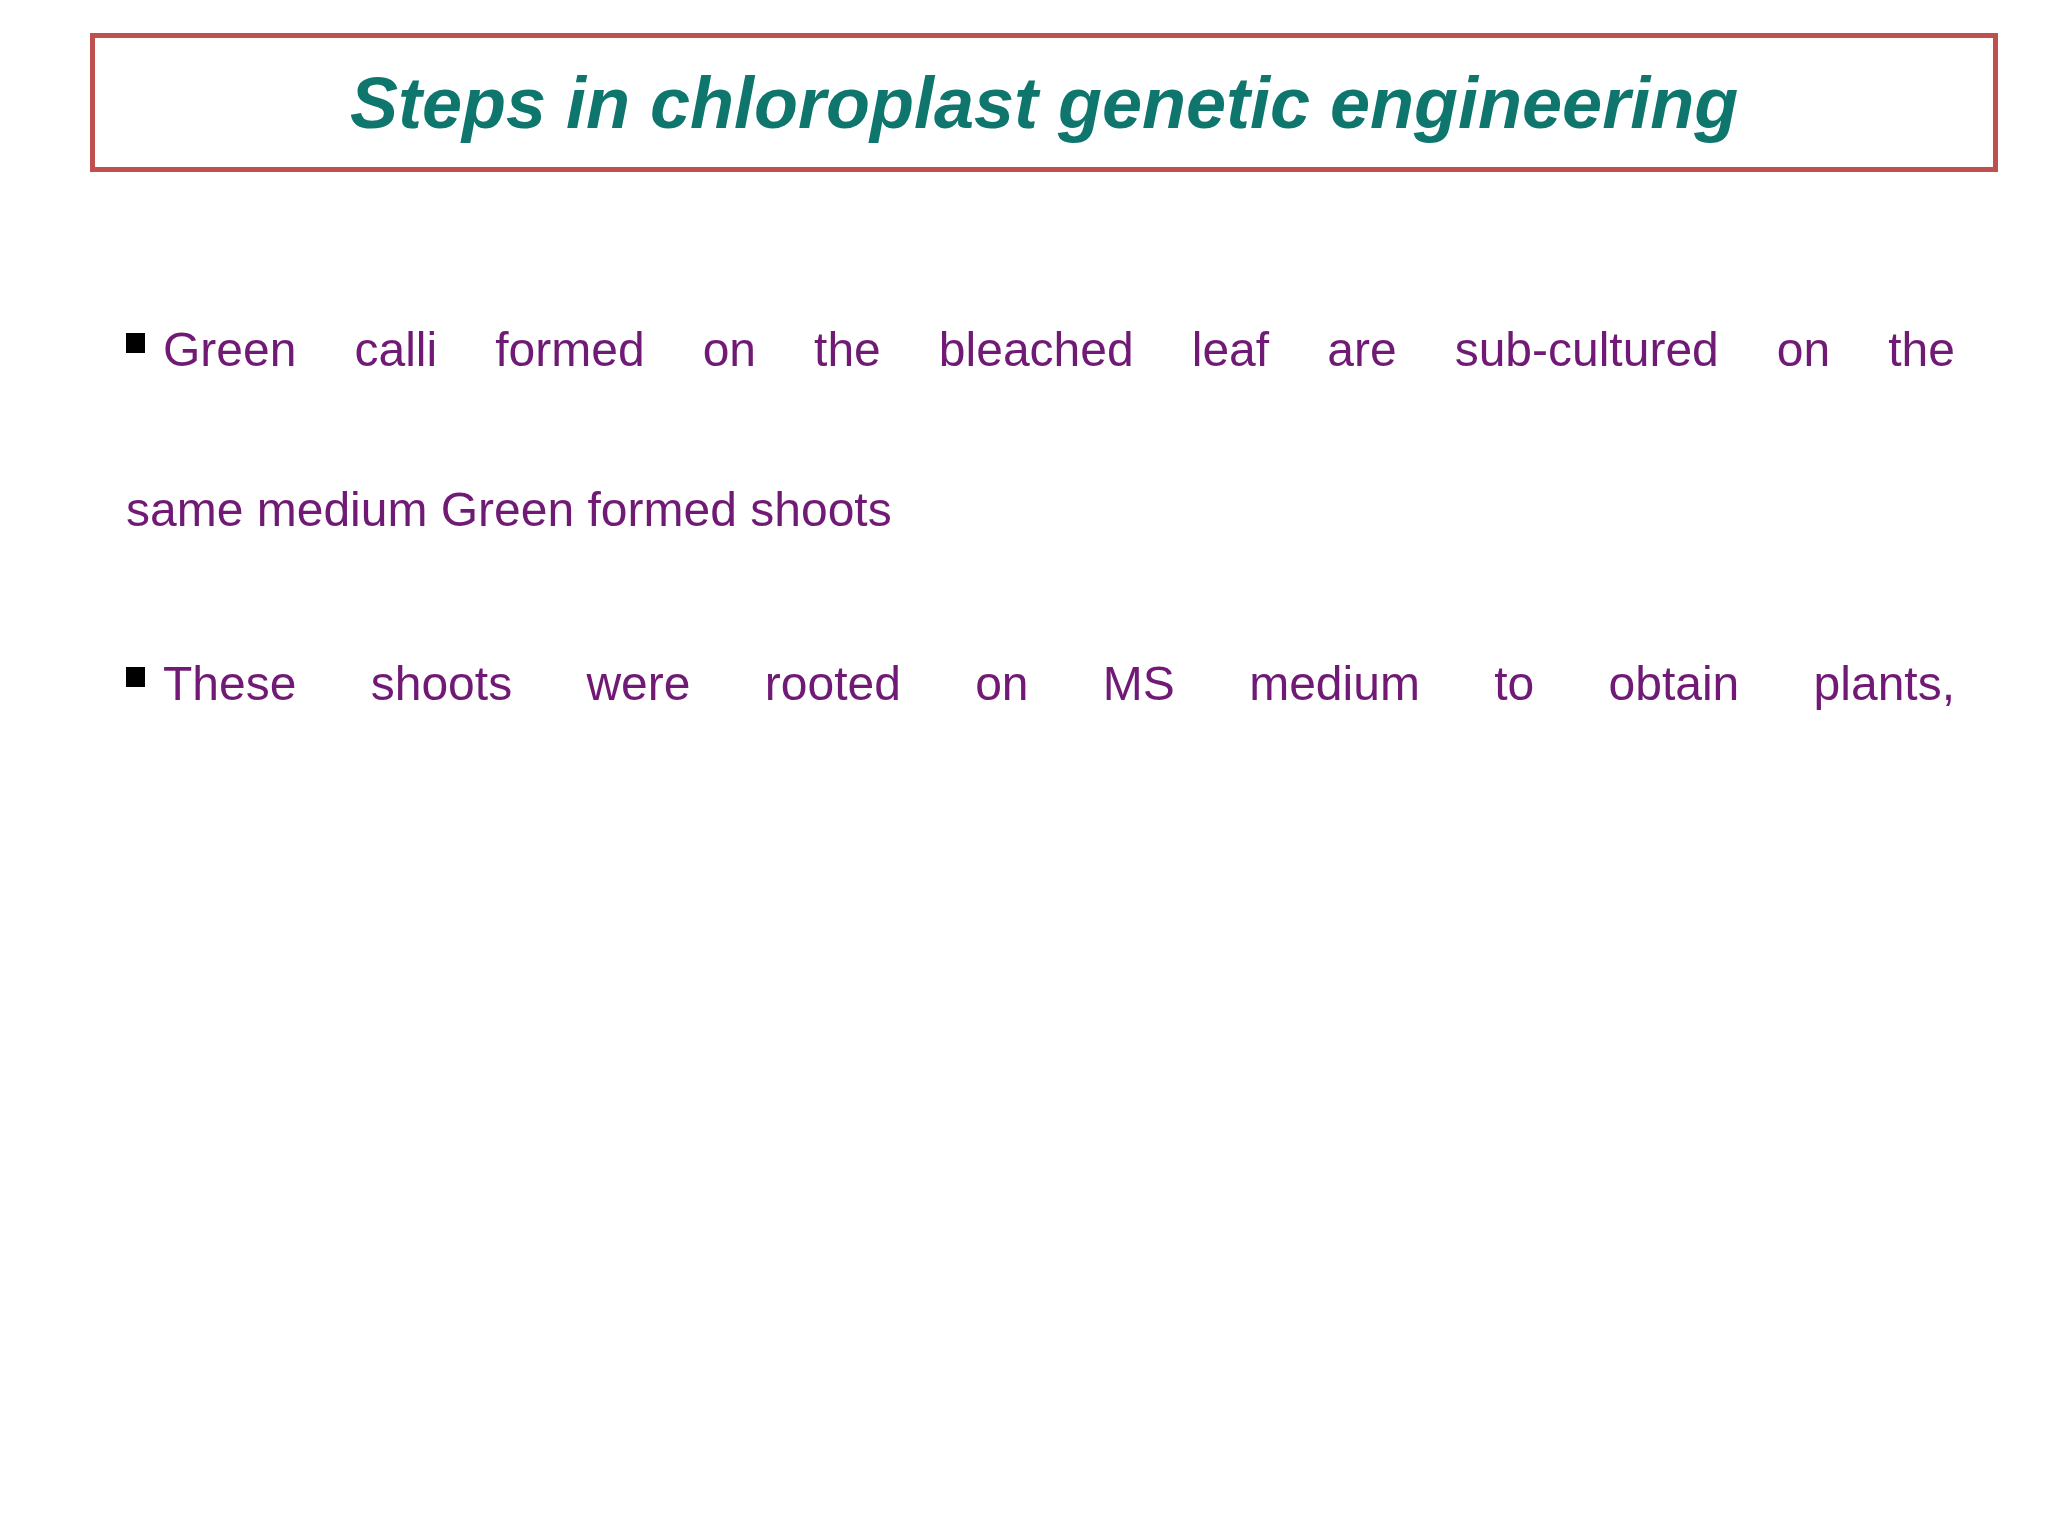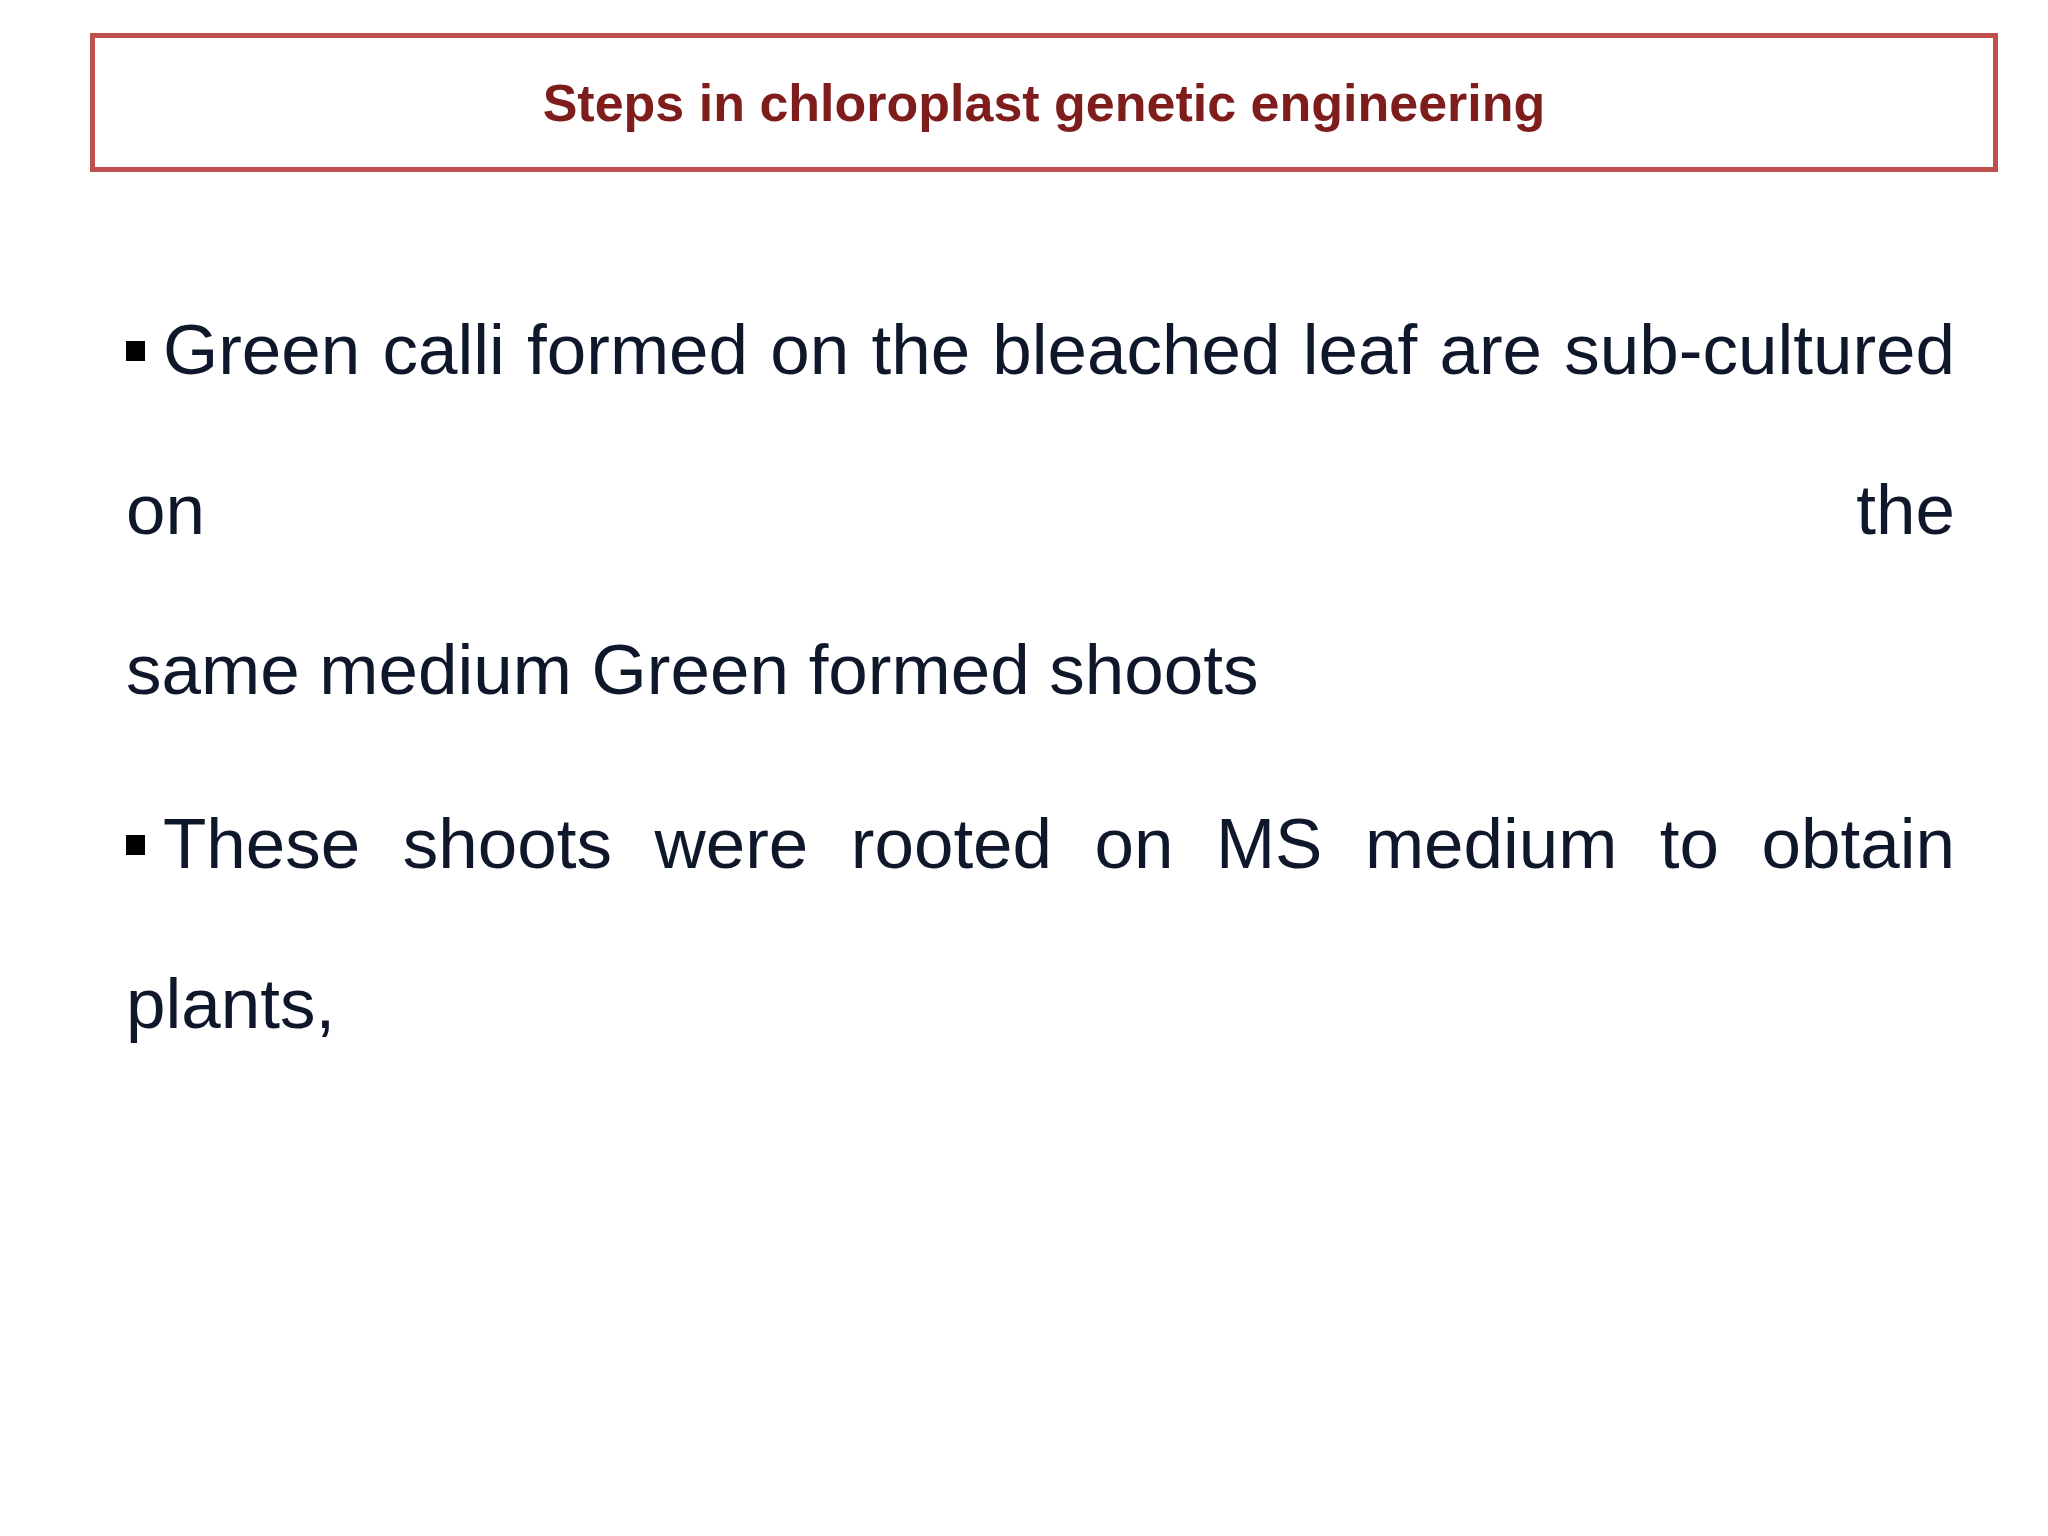--- a/index.html
+++ b/index.html
@@ -22,33 +22,34 @@
     width: 1908px;
     height: 139px;
     box-sizing: border-box;
     border: 5px solid #c0504d;
     background: #ffffff;
     display: flex;
     align-items: center;
     justify-content: center;
   }
   #title-text {
-    font-size: 52px;
+    font-size: 72px;
     font-weight: bold;
-    color: #7f1d1d;
+    color: #0f766e;
     letter-spacing: 0px;
     white-space: nowrap;
+    font-style: italic;
   }
   #body-text {
     position: absolute;
     left: 126px;
     top: 270px;
     width: 1829px;
-    font-size: 71px;
-    color: #0f172a;
+    font-size: 48px;
+    color: #701a75;
   }
   .para { margin: 0; }
   .para + .para { margin-top: 14px; }
   .line {
     line-height: 160px;
     text-align: left;
   }
   .line.justified {
     text-align: justify;
     text-align-last: justify;

